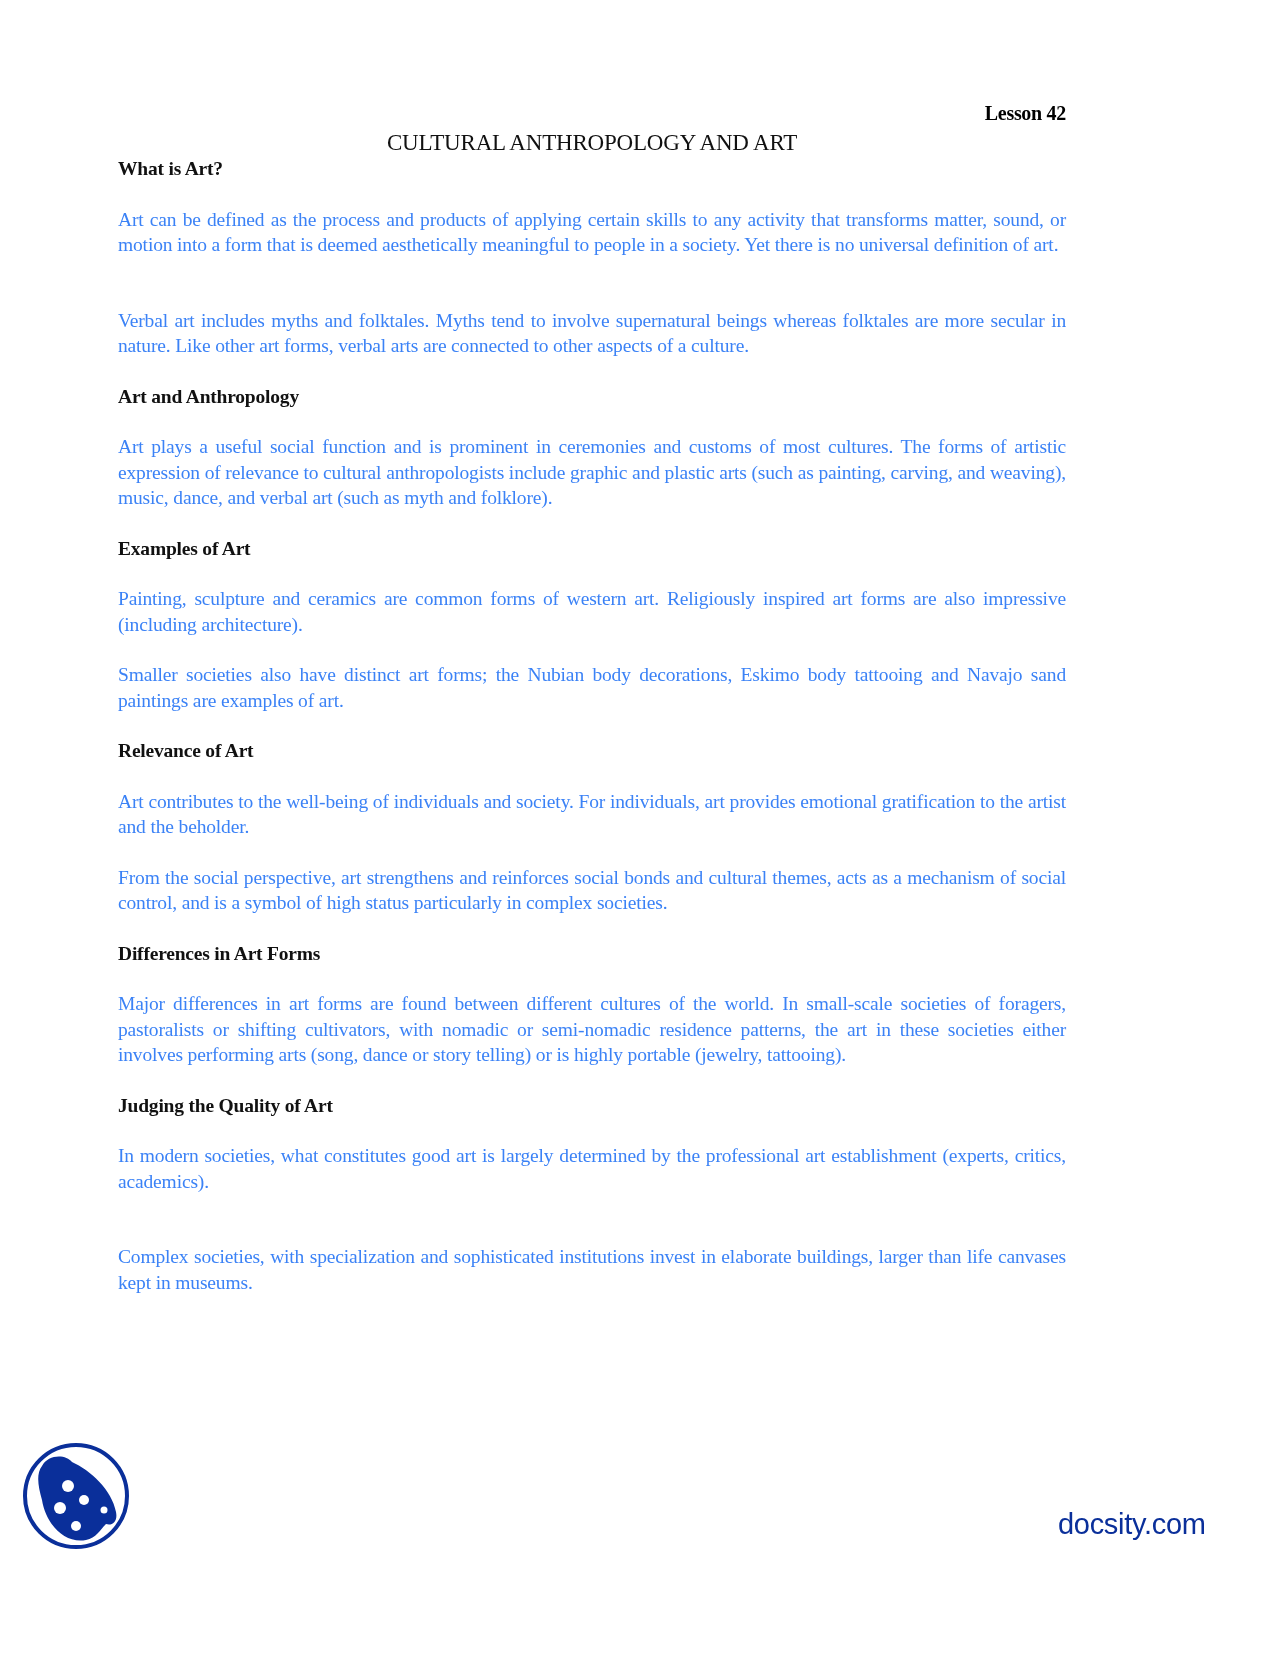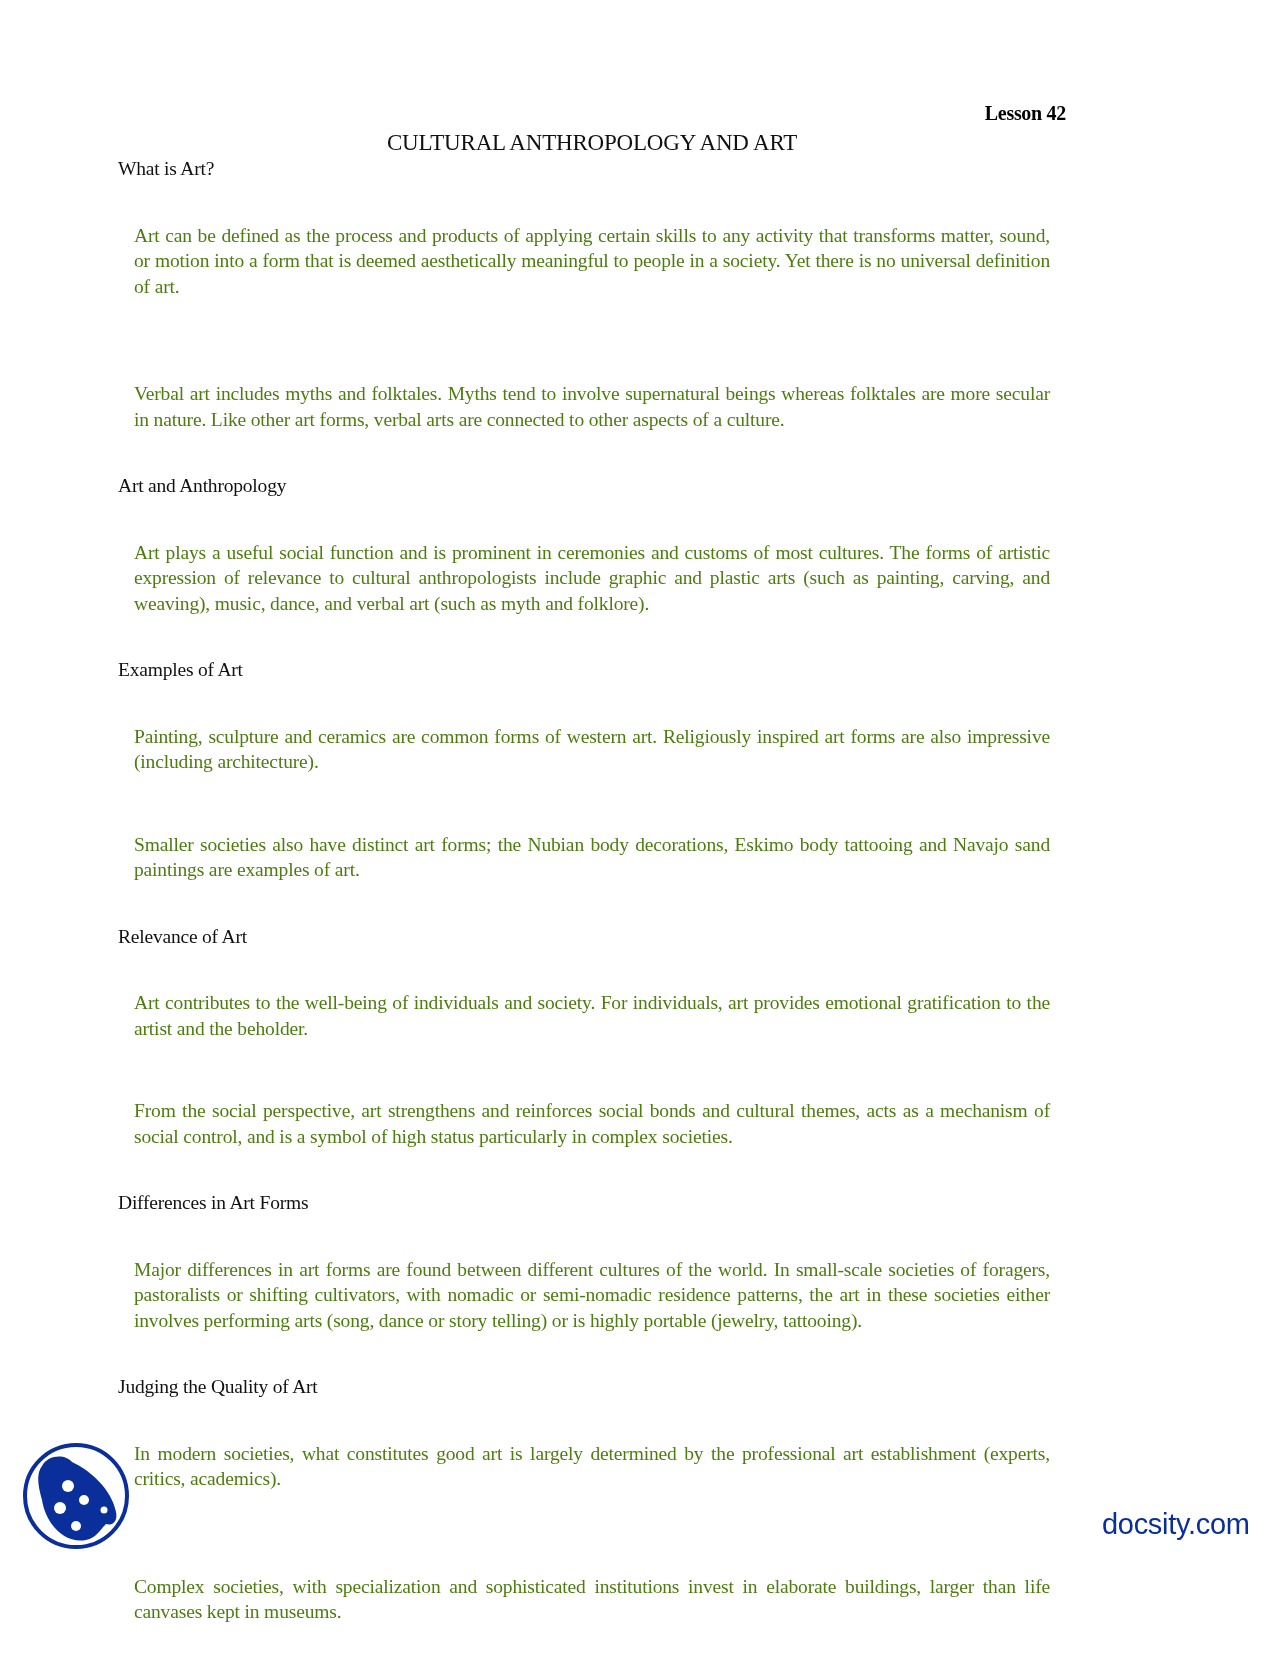--- a/index.html
+++ b/index.html
@@ -41,49 +41,49 @@
       color: #111;
       letter-spacing: -0.2px;
     }
     .content {
       position: absolute;
       top: 156px;
       left: 0;
       width: 948px;
     }
     .section-heading {
-      font-weight: normal;
+      font-weight: bold;
       font-size: 19.5px;
       color: #111;
       margin: 0;
       line-height: 25.5px;
       letter-spacing: -0.2px;
     }
     .para {
       font-size: 19.5px;
       line-height: 25.5px;
-      margin: 16px;
+      margin: 0;
       text-align: justify;
-      color: #4d7c0f;
+      color: #3b82f6;
       letter-spacing: -0.15px;
     }
     .gap-after-heading-first { height: 25px; }
     .gap-heading { height: 25px; }
     .gap-para { height: 25px; }
 
     .logo {
       position: absolute;
       left: 20px;
       top: 1440px;
       width: 112px;
       height: 112px;
     }
     .watermark {
       position: absolute;
-      left: 1102px;
+      left: 1058px;
       top: 1508px;
       font-family: "Liberation Sans", "DejaVu Sans", sans-serif;
       font-size: 29px;
       color: #0a2f9a;
       letter-spacing: -0.3px;
     }
   </style>
 </head>
 <body>
 

